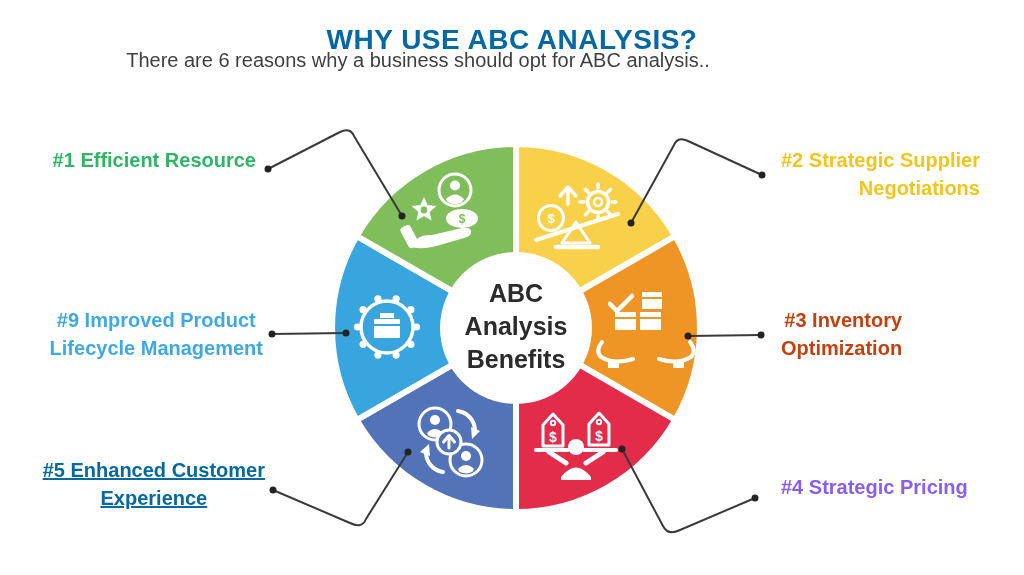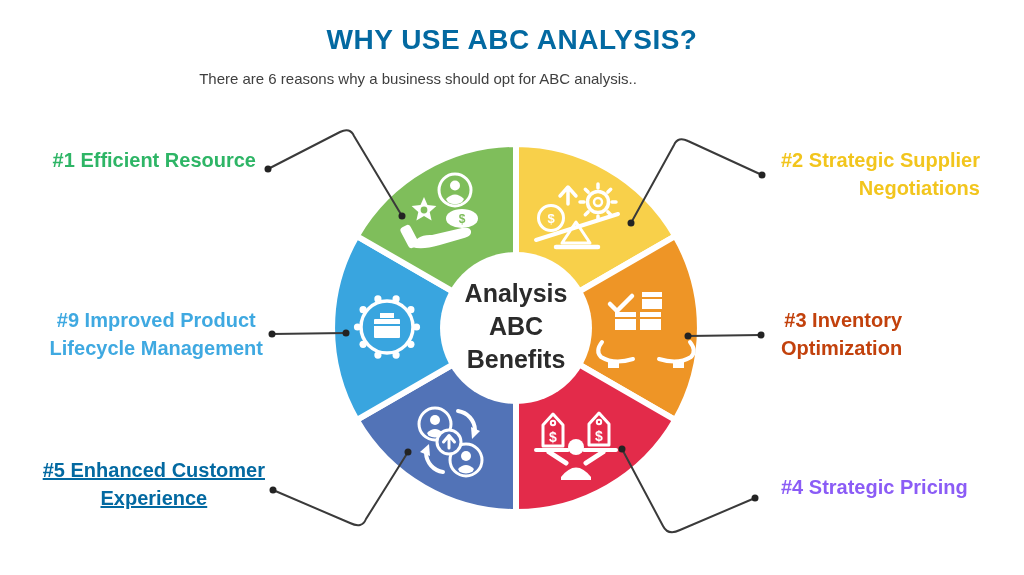--- a/index.html
+++ b/index.html
@@ -6,22 +6,22 @@
   body{
     width:1024px;height:575px;position:relative;background:#ffffff;
     font-family:"Liberation Sans", sans-serif;overflow:hidden;
   }
   .canvas{position:absolute;inset:0;}
   .title{
     position:absolute;top:24px;left:0;width:1024px;text-align:center;
     font-size:28px;font-weight:700;letter-spacing:.5px;color:#0369a1;
   }
   .subtitle{
-    position:absolute;top:70px;left:0;width:836px;text-align:center;
-    font-size:15px;font-weight:400;color:#3f3f3f;
+    position:absolute;top:49px;left:0;width:836px;text-align:center;
+    font-size:20px;font-weight:400;color:#3f3f3f;
   }
   .wheel-svg{position:absolute;top:0;left:0;}
   .reason-label{
     position:absolute;font-size:20px;font-weight:700;line-height:28px;white-space:nowrap;
   }
   .align-right{text-align:center;}
   .align-left{text-align:right;}
   .center-label{
     position:absolute;left:406px;top:277px;width:220px;text-align:center;
     font-size:25px;font-weight:700;line-height:33px;color:#2b2b2b;
@@ -147,22 +147,22 @@
       <circle cx="755" cy="498" r="3.5"></circle>
         <circle cx="622" cy="449" r="3.5"></circle>
       <circle cx="273" cy="490" r="3.5"></circle>
         <circle cx="408" cy="452" r="3.5"></circle>
       <circle cx="272" cy="334" r="3.5"></circle>
         <circle cx="346" cy="333" r="3.5"></circle>
     </g>
   </svg>
 
   <div class="center-label">
+    <div>ABC</div>
     <div>Analysis</div>
-    <div>ABC</div>
     <div>Benefits</div>
   </div>
 
   <div class="reason-label align-right" style="right: 768px; top: 146px; color: rgb(46, 181, 102);">
     <div>#1 Efficient Resource</div>
   </div>
 
   <div class="reason-label align-left" style="left: 781px; top: 146px; color: rgb(242, 197, 29);">
     <div>#2 Strategic Supplier</div>
     <div>Negotiations</div>

